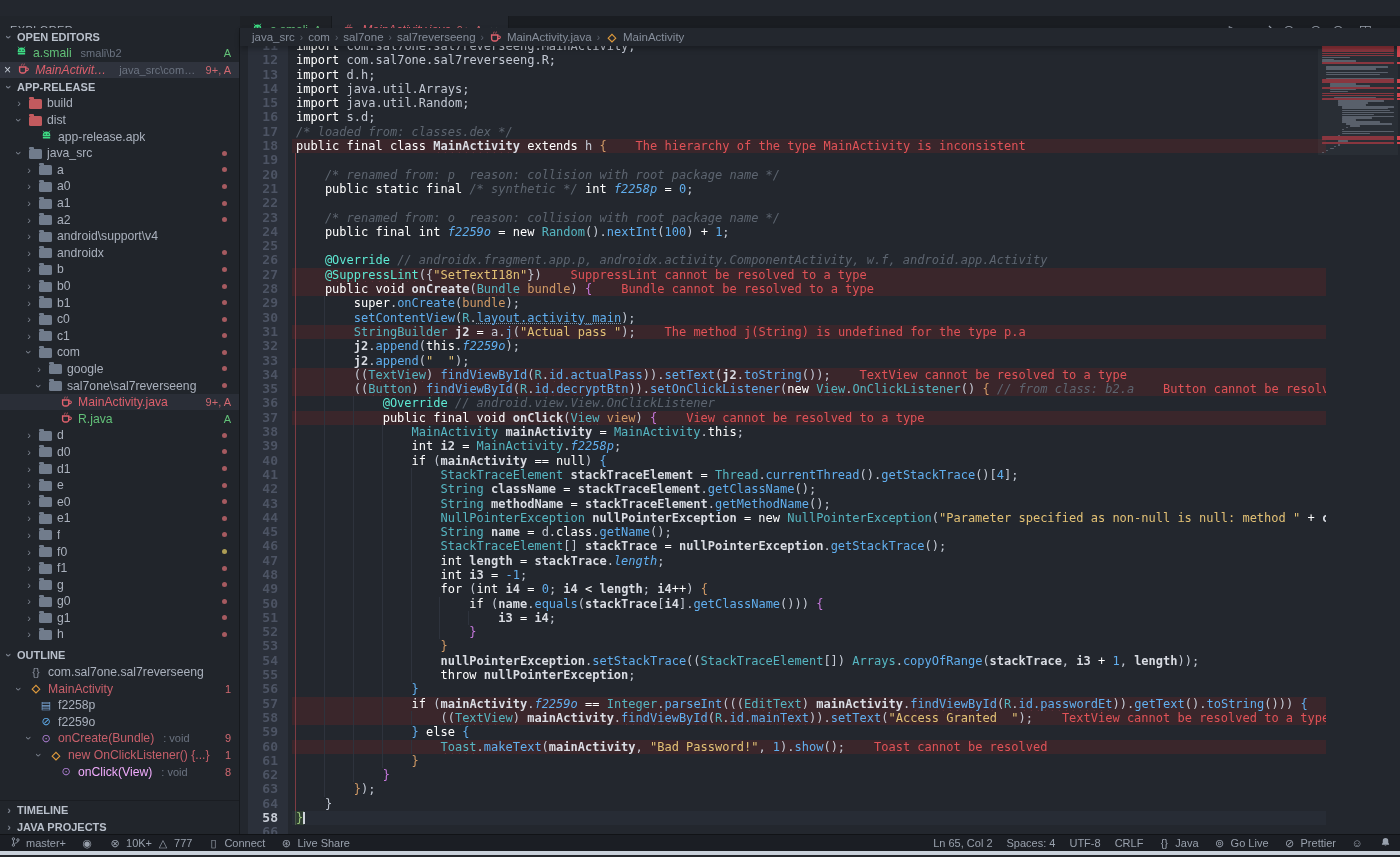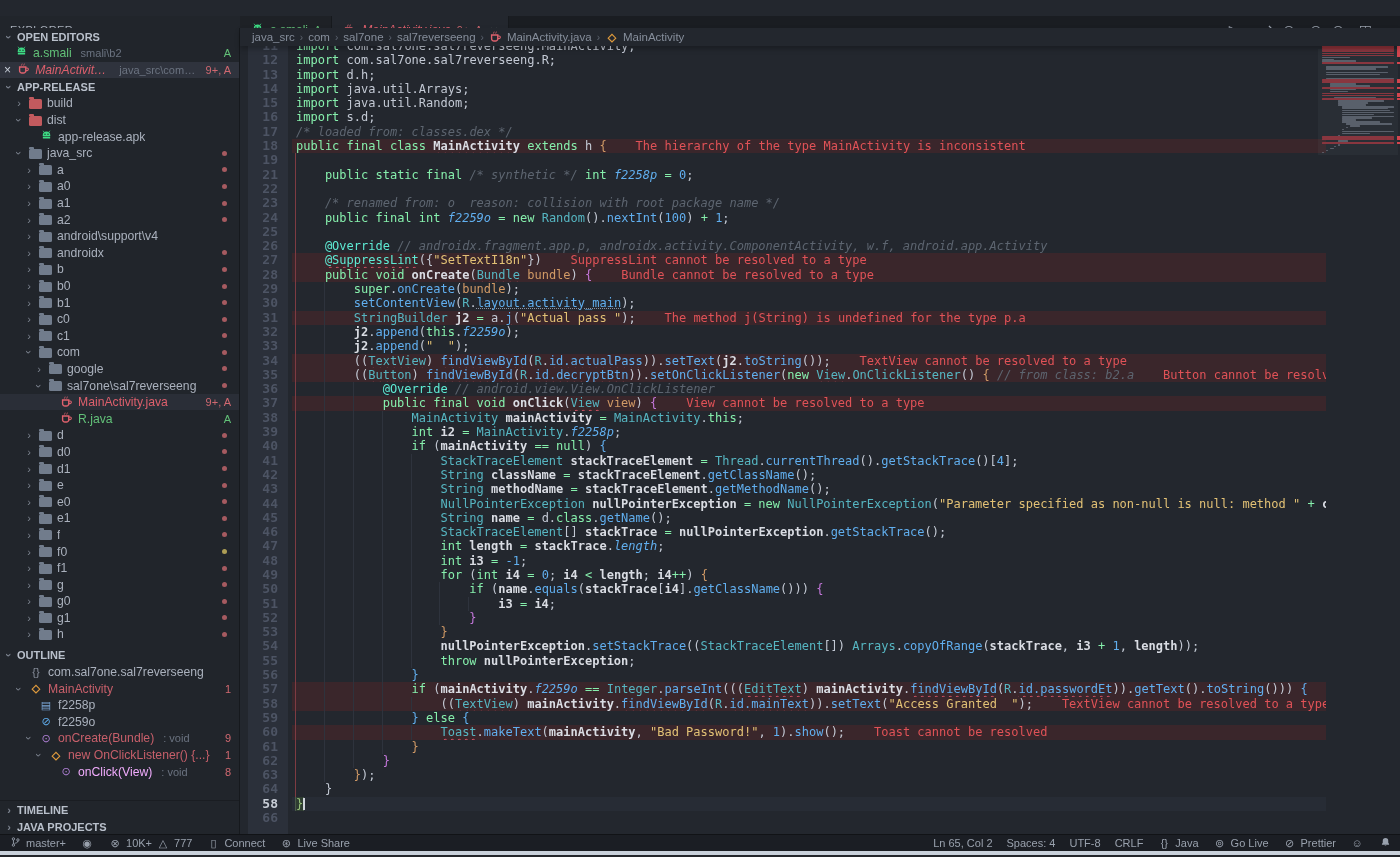--- a/index.html
+++ b/index.html
@@ -49,21 +49,21 @@
   #gutterband{position:absolute;left:8px;top:0;width:40px;bottom:0;background:#2b303a;}
   #code{position:absolute;left:8px;top:11px;width:1078px;font-family:"DejaVu Sans Mono",monospace;font-size:12px;}
   .cl{display:flex;height:14.3px;line-height:14.3px;white-space:pre;}
   .cl .num{width:30px;flex:none;text-align:right;padding-right:14px;color:#4d5464;font-size:13px;font-weight:bold;}
   .cl .ct{flex:1;overflow:hidden;padding-left:4px;}
   .cl.errline .ct{background:#3a262b;}
   .cl.curline .ct{background:#272c35;}
   .cl.curline .num{color:#c8cdd6;}
   .iw{display:inline-block;width:4ch;border-left:1px solid #2e333d;margin-left:-1px}
   .iw.rg{border-left-color:#7e3b42}
-  .tk-k{color:#86efac}.tk-t{color:#56b6c2}.tk-m{color:#61afef}.tk-n{color:#61afef}
+  .tk-k{color:#ffffff}.tk-t{color:#56b6c2}.tk-m{color:#61afef}.tk-n{color:#61afef}
   .tk-f{color:#61afef;font-style:italic}
   .tk-v{color:#d9dce3;font-weight:bold}
   .tk-w{color:#d19a66}
   .tk-s{color:#e2c175}
   .tk-c{color:#5d6570;font-style:italic}
   .tk-a{color:#5eead4}
   .tk-p{color:#c3c9d4}
   .tk-b1{color:#d19a66}.tk-b2{color:#c678dd}.tk-b3{color:#61afef}
   .tk-match{color:#98c379;background:#2e3d31;box-shadow:0 0 0 1px #4a5a4a}
   .sq{text-decoration:underline;text-decoration-style:wavy;text-decoration-color:#e0566b;text-decoration-thickness:1px;text-underline-offset:2px}
@@ -508,20 +508,21 @@
     <div id="code">
         <div class="cl"><span class="num">11</span><span class="ct"><span class="tk-k">import </span><span class="tk-p">com.sal7one.sal7reverseeng.MainActivity;</span></span></div>
         <div class="cl"><span class="num">12</span><span class="ct"><span class="tk-k">import </span><span class="tk-p">com.sal7one.sal7reverseeng.R;</span></span></div>
         <div class="cl"><span class="num">13</span><span class="ct"><span class="tk-k">import </span><span class="tk-p">d.h;</span></span></div>
         <div class="cl"><span class="num">14</span><span class="ct"><span class="tk-k">import </span><span class="tk-p">java.util.Arrays;</span></span></div>
         <div class="cl"><span class="num">15</span><span class="ct"><span class="tk-k">import </span><span class="tk-p">java.util.Random;</span></span></div>
         <div class="cl"><span class="num">16</span><span class="ct"><span class="tk-k">import </span><span class="tk-p">s.d;</span></span></div>
         <div class="cl"><span class="num">17</span><span class="ct"><span class="tk-c">/* loaded from: classes.dex */</span></span></div>
         <div class="cl errline"><span class="num">18</span><span class="ct"><span class="tk-k">public final class </span><span class="tk-v sq">MainActivity</span><span class="tk-k"> extends </span><span class="tk-p">h </span><span class="tk-b1">{</span><span class="errmsg">The hierarchy of the type MainActivity is inconsistent</span></span></div>
         <div class="cl"><span class="num">19</span><span class="ct"><span class="iw rg">    </span></span></div>
+        <div class="cl"><span class="num">20</span><span class="ct"><span class="iw rg">    </span><span class="tk-c">/* renamed from: p  reason: collision with root package name */</span></span></div>
         <div class="cl"><span class="num">21</span><span class="ct"><span class="iw rg">    </span><span class="tk-k">public static final </span><span class="tk-c">/* synthetic */ </span><span class="tk-k">int </span><span class="tk-f">f2258p</span><span class="tk-k"> = </span><span class="tk-n">0</span><span class="tk-p">;</span></span></div>
         <div class="cl"><span class="num">22</span><span class="ct"><span class="iw rg">    </span></span></div>
         <div class="cl"><span class="num">23</span><span class="ct"><span class="iw rg">    </span><span class="tk-c">/* renamed from: o  reason: collision with root package name */</span></span></div>
         <div class="cl"><span class="num">24</span><span class="ct"><span class="iw rg">    </span><span class="tk-k">public final int </span><span class="tk-f">f2259o</span><span class="tk-k"> = new </span><span class="tk-t">Random</span><span class="tk-p">().</span><span class="tk-m">nextInt</span><span class="tk-p">(</span><span class="tk-n">100</span><span class="tk-p">)</span><span class="tk-k"> + </span><span class="tk-n">1</span><span class="tk-p">;</span></span></div>
         <div class="cl"><span class="num">25</span><span class="ct"><span class="iw rg">    </span></span></div>
         <div class="cl"><span class="num">26</span><span class="ct"><span class="iw rg">    </span><span class="tk-a">@Override </span><span class="tk-c">// androidx.fragment.app.p, androidx.activity.ComponentActivity, w.f, android.app.Activity</span></span></div>
         <div class="cl errline"><span class="num">27</span><span class="ct"><span class="iw rg">    </span><span class="tk-a sq">@SuppressLint</span><span class="tk-p">({</span><span class="tk-s">"SetTextI18n"</span><span class="tk-p">})</span><span class="errmsg">SuppressLint cannot be resolved to a type</span></span></div>
         <div class="cl errline"><span class="num">28</span><span class="ct"><span class="iw rg">    </span><span class="tk-k">public void </span><span class="tk-v">onCreate</span><span class="tk-p">(</span><span class="tk-t sq">Bundle</span><span class="tk-p"> </span><span class="tk-w">bundle</span><span class="tk-p">) </span><span class="tk-b2">{</span><span class="errmsg">Bundle cannot be resolved to a type</span></span></div>
         <div class="cl"><span class="num">29</span><span class="ct"><span class="iw rg">    </span><span class="iw">    </span><span class="tk-k">super</span><span class="tk-p">.</span><span class="tk-m">onCreate</span><span class="tk-p">(</span><span class="tk-w">bundle</span><span class="tk-p">);</span></span></div>
         <div class="cl"><span class="num">30</span><span class="ct"><span class="iw rg">    </span><span class="iw">    </span><span class="tk-m">setContentView</span><span class="tk-p">(</span><span class="tk-t">R</span><span class="tk-p">.</span><span class="tk-m ln">layout.activity_main</span><span class="tk-p">);</span></span></div>

